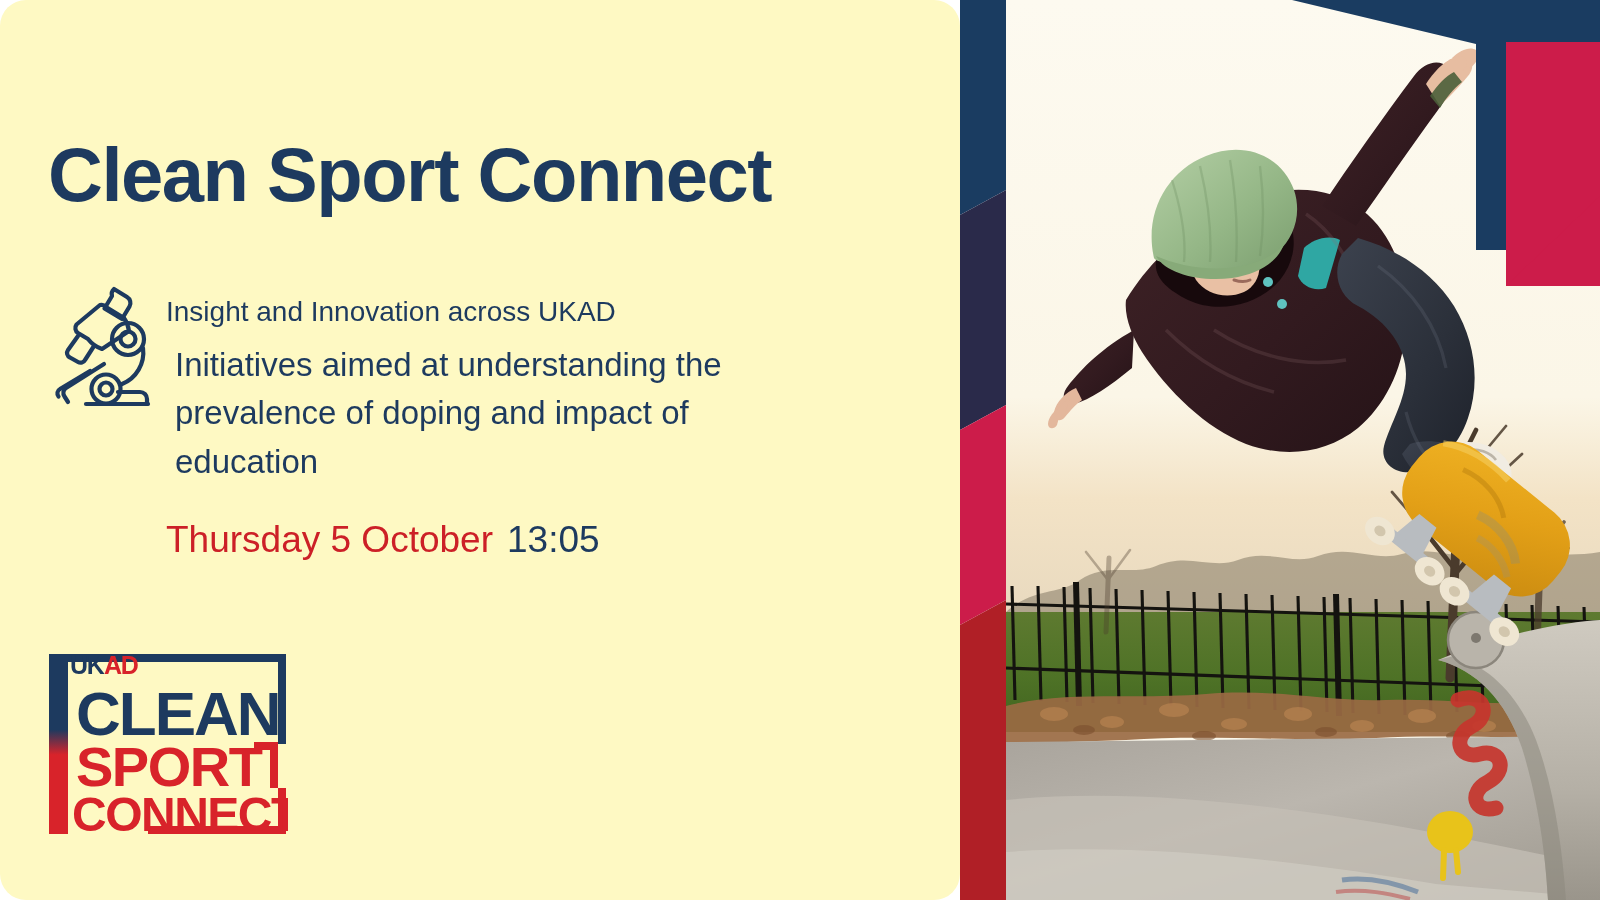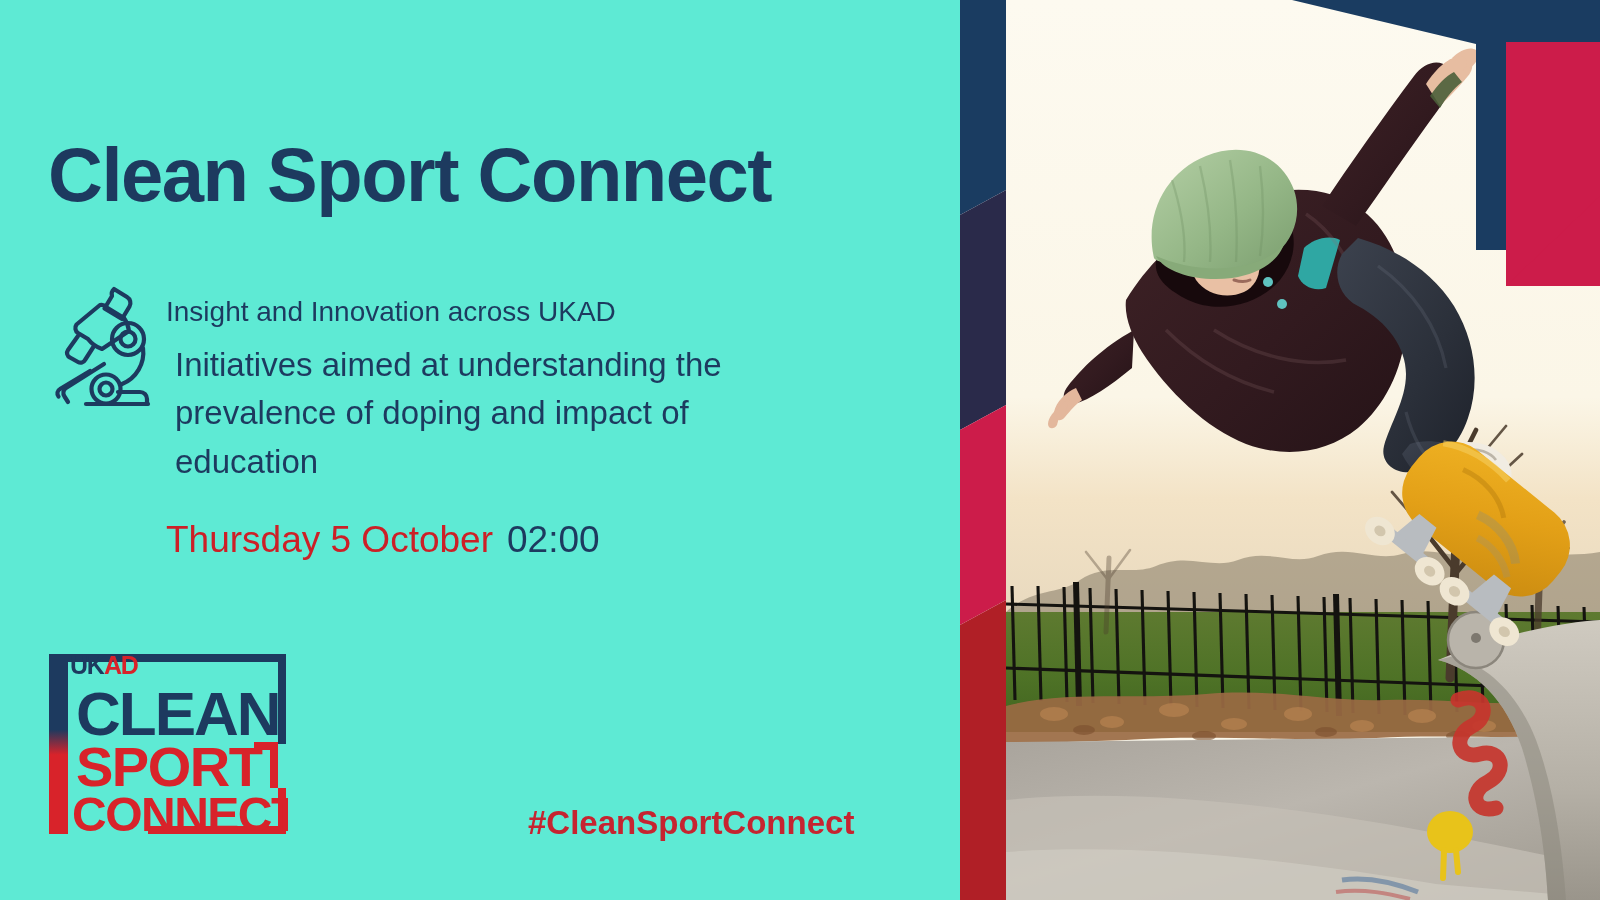--- a/index.html
+++ b/index.html
@@ -4,21 +4,21 @@
 <style>
   html,body{margin:0;padding:0;}
   body{
     width:1600px;height:900px;overflow:hidden;
     background:#ffffff;
     font-family:"Liberation Sans", sans-serif;
   }
   .canvas{position:relative;width:1600px;height:900px;background:#fff;overflow:hidden;}
 
   
-  .left{position:absolute;left:0;top:0;width:960px;height:900px;background:#5eead4;}
+  .left{position:absolute;left:0;top:0;width:960px;height:900px;background:#fef9c3;border-radius:26px;}
 
   .title{
     position:absolute;left:48px;top:133px;
     font-size:76px;font-weight:700;letter-spacing:-1.5px;
     color:#1d3a5f;line-height:1.1;white-space:nowrap;
   }
 
   .micro-icon{position:absolute;left:44px;top:276px;width:120px;height:136px;}
 
   .body-block{position:absolute;left:166px;top:294px;width:700px;}
@@ -86,21 +86,21 @@
         <path d="M42 128 L104 128"></path>
         <path d="M74 116 L96 116 A7 7 0 0 1 103 123 L103 128"></path>
       </svg>
     </div>
 
     <div class="body-block">
       <p class="lede">Insight and Innovation across UKAD</p>
       <p class="desc">Initiatives aimed at understanding the prevalence of doping and impact of education</p>
     </div>
 
-    <div class="datetime"><span class="date-red">Thursday 5 October</span><span style="display:inline-block;width:14px;"></span><span class="time-navy">02:00</span></div>
+    <div class="datetime"><span class="date-red">Thursday 5 October</span><span style="display:inline-block;width:14px;"></span><span class="time-navy">13:05</span></div>
 
     <div class="logo">
       <svg viewBox="0 0 240 196" width="240" height="196">
         <defs>
           <linearGradient id="bracketGrad" x1="0" y1="0" x2="0" y2="1">
             <stop offset="0%" stop-color="#1d3a5f"></stop>
             <stop offset="42%" stop-color="#1d3a5f"></stop>
             <stop offset="56%" stop-color="#d8232a"></stop>
             <stop offset="100%" stop-color="#d8232a"></stop>
           </linearGradient>
@@ -121,21 +121,20 @@
         <text x="56" y="33" font-family="'Liberation Sans', sans-serif" font-size="25" font-weight="700" letter-spacing="-1.3" fill="#d8232a">AD</text>
 
         <text x="28" y="94" font-family="'Liberation Sans', sans-serif" font-size="62" font-weight="700" letter-spacing="-2" fill="#1d3a5f">CLEAN</text>
 
         <text x="28" y="145" font-family="'Liberation Sans', sans-serif" font-size="56" font-weight="700" letter-spacing="-1.5" fill="#d8232a">SPORT</text>
 
         <text x="24" y="190" font-family="'Liberation Sans', sans-serif" font-size="48" font-weight="700" letter-spacing="-1.5" fill="#d8232a">CONNECT</text>
       </svg>
     </div>
 
-    <div class="hashtag">#CleanSportConnect</div>
   </div>
 
   <div class="photo-panel">
 
     <div class="stripe">
       <svg viewBox="0 0 46 900" width="46" height="900" preserveAspectRatio="none">
         <polygon points="0,0 46,0 46,190 0,215" fill="#1a3c61"></polygon>
         <polygon points="0,215 46,190 46,405 0,430" fill="#2a2a4a"></polygon>
         <polygon points="0,430 46,405 46,600 0,625" fill="#cc1c4a"></polygon>
         <polygon points="0,625 46,600 46,900 0,900" fill="#b01f26"></polygon>

